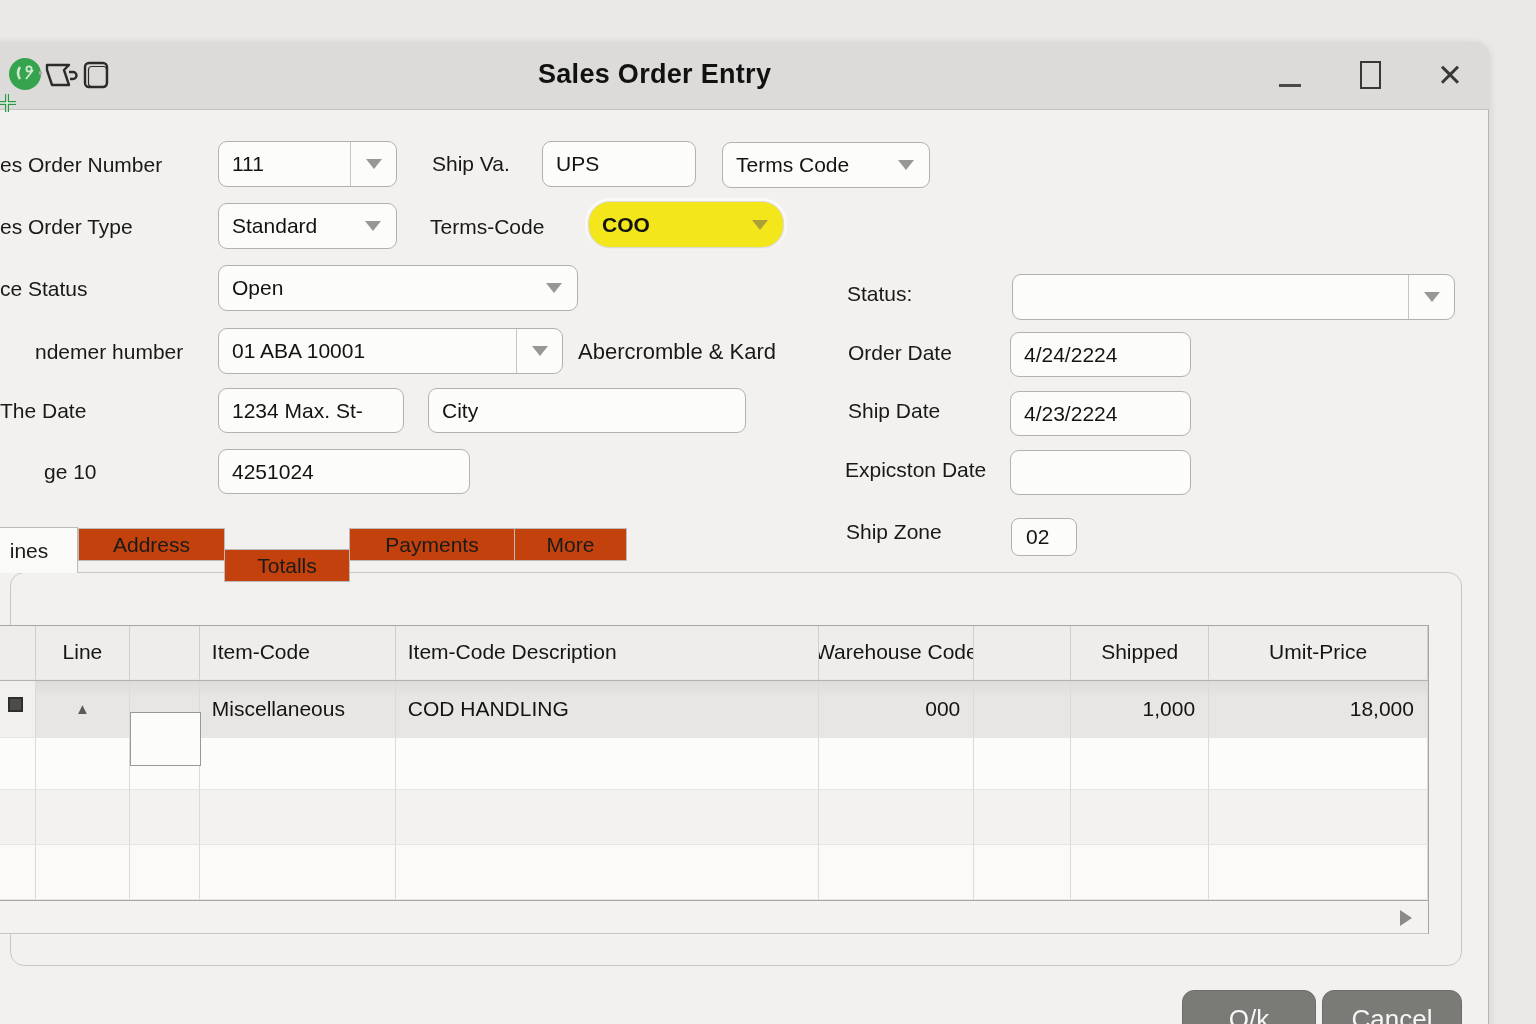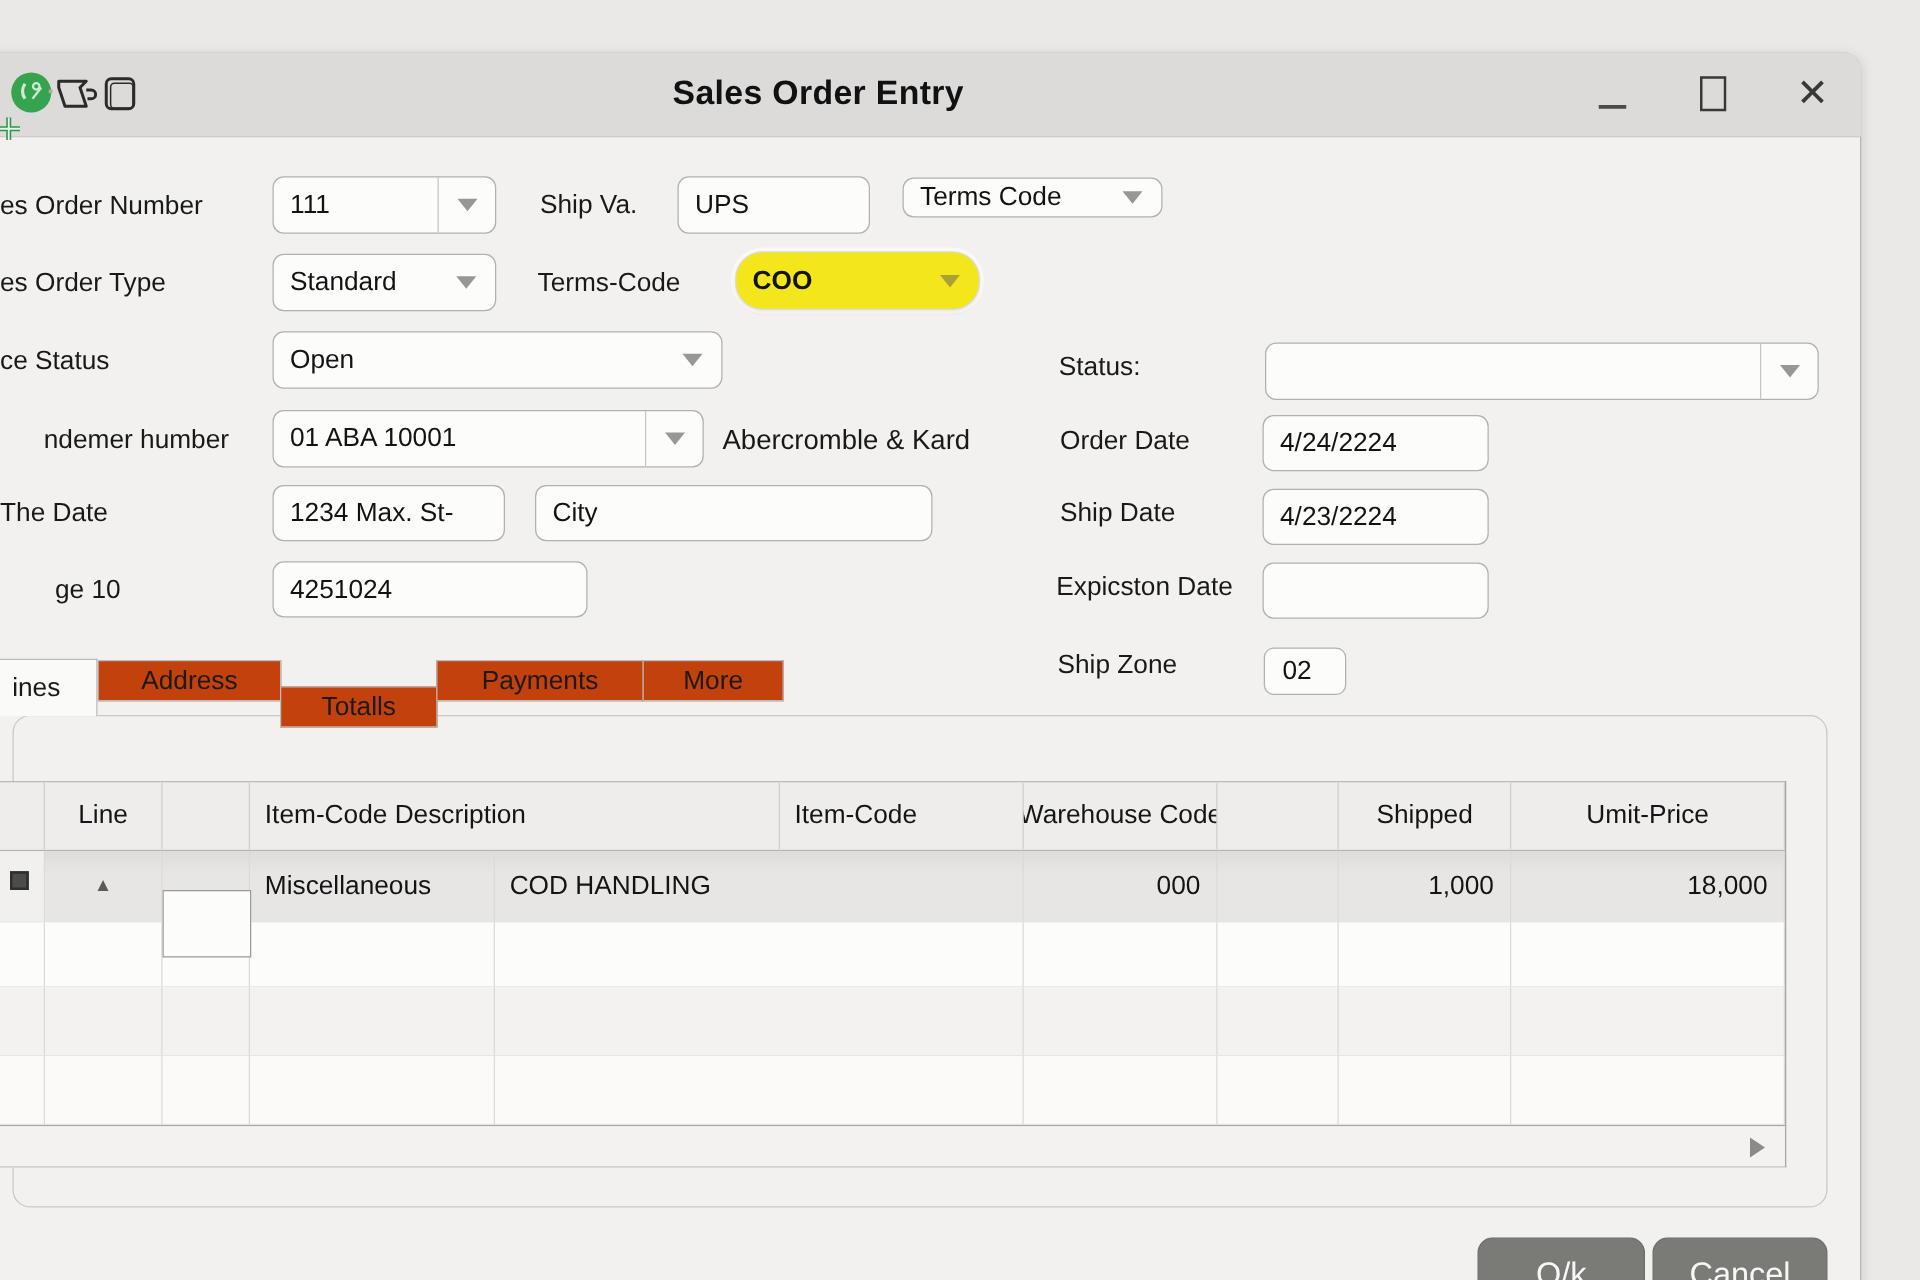--- a/index.html
+++ b/index.html
@@ -57,21 +57,21 @@
   #fld-order-type   { left:218px; top:203px; width:179px; height:46px; }
   #fld-status-open  { left:218px; top:265px; width:360px; height:46px; }
   #fld-customer     { left:218px; top:328px; width:345px; height:46px; }
   #txt-customer-name{ left:578px; top:339px; font-size:22px; }
   #fld-street       { left:218px; top:388px; width:186px; height:45px; }
   #fld-city         { left:428px; top:388px; width:318px; height:45px; }
   #fld-zip          { left:218px; top:449px; width:252px; height:45px; }
 
   #lbl-ship-via     { left:432px; top:151px; }
   #fld-ship-via     { left:542px; top:141px; width:154px; height:46px;text-align:center; }
-  #fld-terms-dd     { left:722px; top:142px; width:208px; height:32px; }
+  #fld-terms-dd     { left:722px; top:142px; width:208px; height:46px; }
   #lbl-terms-code   { left:430px; top:214px; }
   #fld-terms-code   {
     left:588px; top:201px; width:196px; height:47px;
     background:#f3e71c; border:1.5px solid #dcdad2; border-radius:22px;
     box-shadow:0 0 0 3px rgba(255,255,255,.55), 0 2px 3px rgba(0,0,0,.12);
     font-weight:700;
   }
   #fld-terms-code .arrow { border-top-color:#ab9f38; }
 
   #lbl-status-right { left:847px; top:281px; }
@@ -285,22 +285,22 @@
   <span>More</span>
 </div>
 
 <div id="panel" class="abs"></div>
 
 <div id="grid" class="abs">
   <div id="grid-header" class="trow">
     <div class="tcell c-gutter"></div>
     <div class="tcell c-line">Line</div>
     <div class="tcell c-n1"></div>
+    <div class="tcell c-item">Item-Code</div>
     <div class="tcell c-desc">Item-Code Description</div>
-    <div class="tcell c-item">Item-Code</div>
     <div class="tcell c-wh">Warehouse Code</div>
     <div class="tcell c-n2"></div>
     <div class="tcell c-ship">Shipped</div>
     <div class="tcell c-price">Umit-Price</div>
   </div>
   <div class="trow r1">
     <div class="tcell c-gutter"></div>
     <div class="tcell c-line">
         <span id="row1-marker">▲</span>
       </div>

